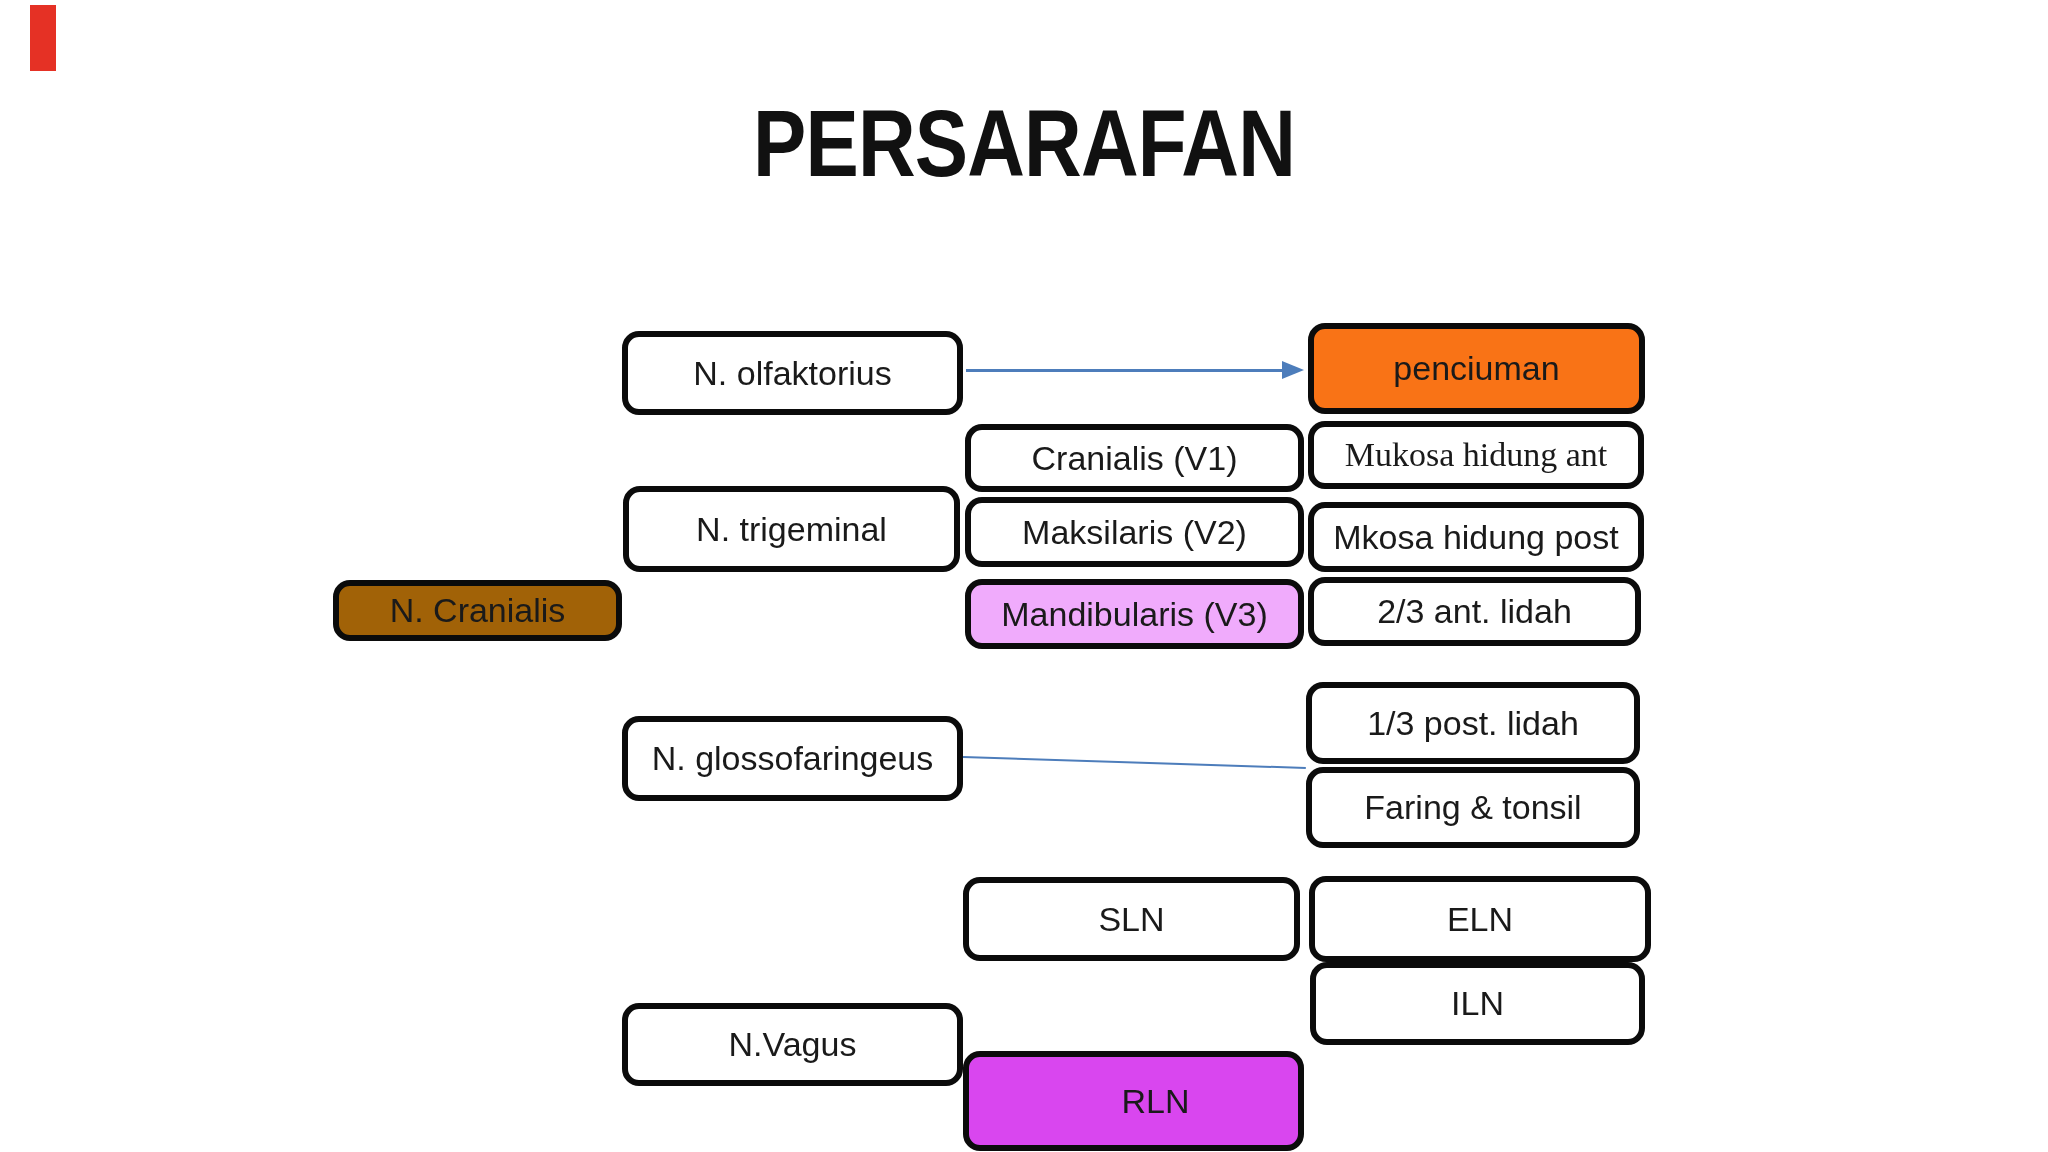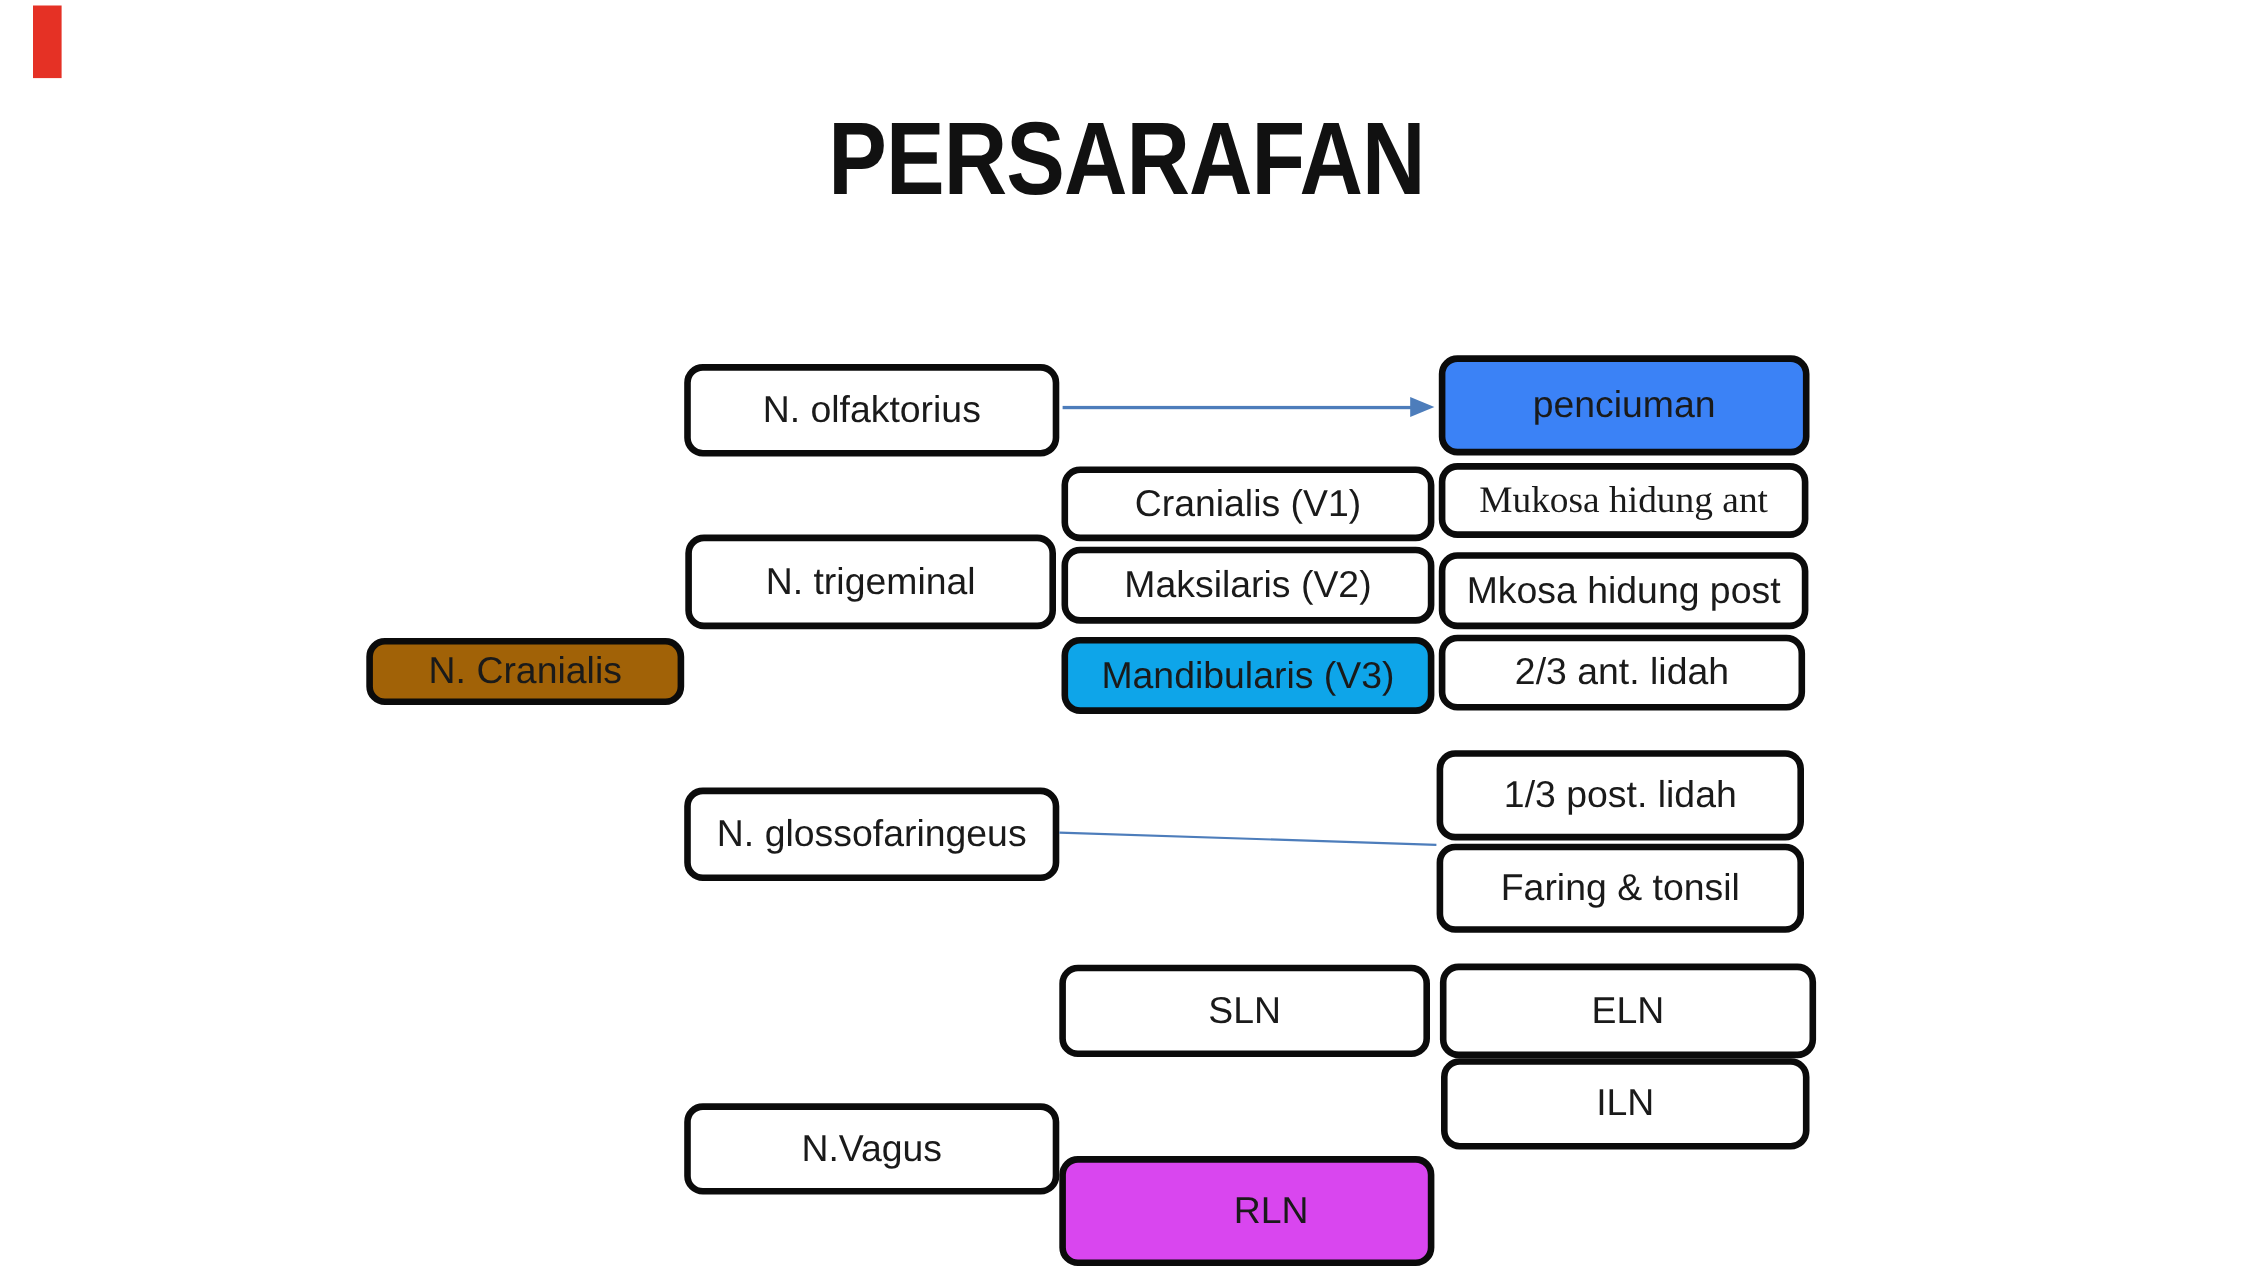--- a/index.html
+++ b/index.html
@@ -85,30 +85,30 @@
       </div>
       <div class="box" style="left: 622px; top: 963px; width: 341px; height: 83px; border-color: rgb(11, 11, 11); background: rgb(255, 255, 255); color: rgb(26, 26, 26); margin-top: 40px;">
         <span>N.Vagus</span>
       </div>
       <div class="box" style="left: 965px; top: 424px; width: 339px; height: 68px; border-color: rgb(11, 11, 11); background: rgb(255, 255, 255); color: rgb(26, 26, 26);">
         <span>Cranialis (V1)</span>
       </div>
       <div class="box" style="left: 965px; top: 497px; width: 339px; height: 70px; border-color: rgb(11, 11, 11); background: rgb(255, 255, 255); color: rgb(26, 26, 26);">
         <span>Maksilaris (V2)</span>
       </div>
-      <div class="box" style="left: 965px; top: 579px; width: 339px; height: 70px; border-color: rgb(11, 11, 11); background: #0ea5e9; color: rgb(26, 26, 26);">
+      <div class="box" style="left: 965px; top: 579px; width: 339px; height: 70px; border-color: rgb(11, 11, 11); background: #f0abfc; color: rgb(26, 26, 26);">
         <span>Mandibularis (V3)</span>
       </div>
       <div class="box" style="left: 963px; top: 877px; width: 337px; height: 84px; border-color: rgb(11, 11, 11); background: rgb(255, 255, 255); color: rgb(26, 26, 26);">
         <span>SLN</span>
       </div>
       <div class="box" style="left: 963px; top: 1051px; width: 341px; height: 100px; border-color: rgb(11, 11, 11); background: #d946ef; color: rgb(26, 26, 26); padding-left: 44px;">
         <span>RLN</span>
       </div>
-      <div class="box" style="left: 1308px; top: 323px; width: 337px; height: 91px; border-color: rgb(11, 11, 11); background: #3b82f6; color: rgb(26, 26, 26);">
+      <div class="box" style="left: 1308px; top: 323px; width: 337px; height: 91px; border-color: rgb(11, 11, 11); background: #f97316; color: rgb(26, 26, 26);">
         <span>penciuman</span>
       </div>
       <div class="box" style="left: 1308px; top: 421px; width: 336px; height: 68px; border-color: rgb(11, 11, 11); background: rgb(255, 255, 255); color: rgb(26, 26, 26); font-family: Liberation Serif, serif;">
         <span>Mukosa hidung ant</span>
       </div>
       <div class="box" style="left: 1308px; top: 502px; width: 336px; height: 70px; border-color: rgb(11, 11, 11); background: rgb(255, 255, 255); color: rgb(26, 26, 26);">
         <span>Mkosa hidung post</span>
       </div>
       <div class="box" style="left: 1308px; top: 577px; width: 333px; height: 69px; border-color: rgb(11, 11, 11); background: rgb(255, 255, 255); color: rgb(26, 26, 26);">
         <span>2/3 ant. lidah</span>

